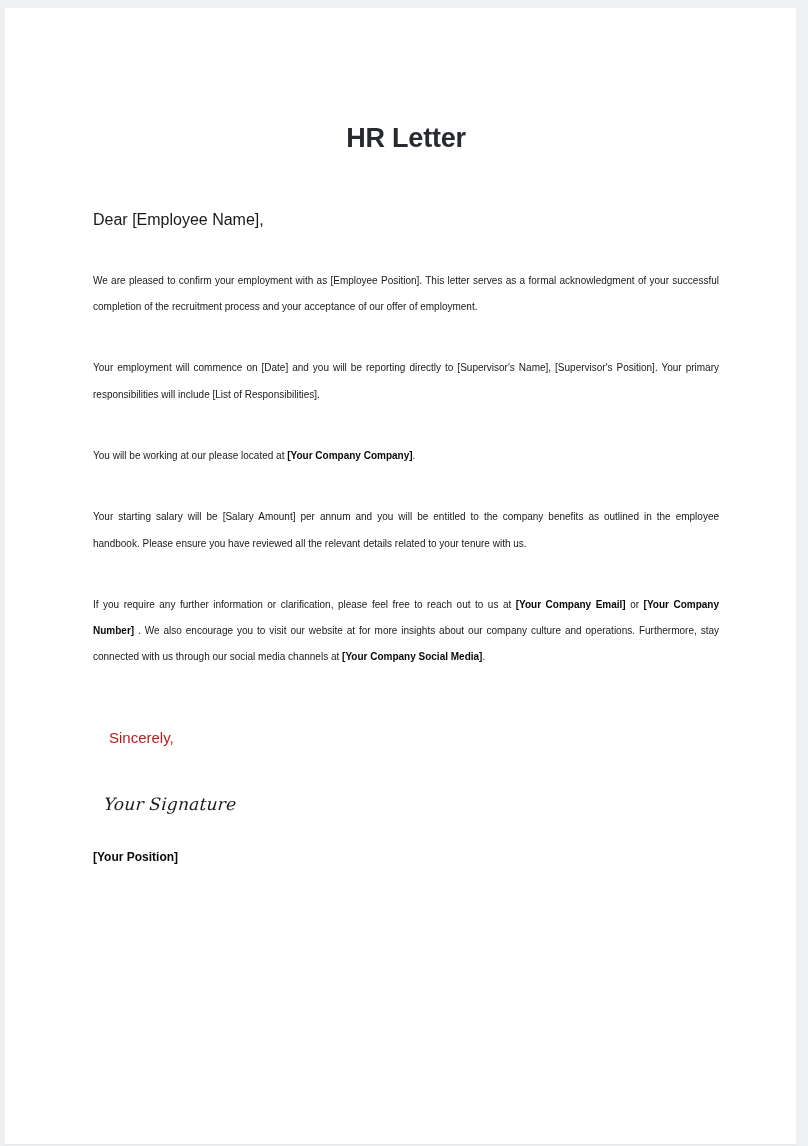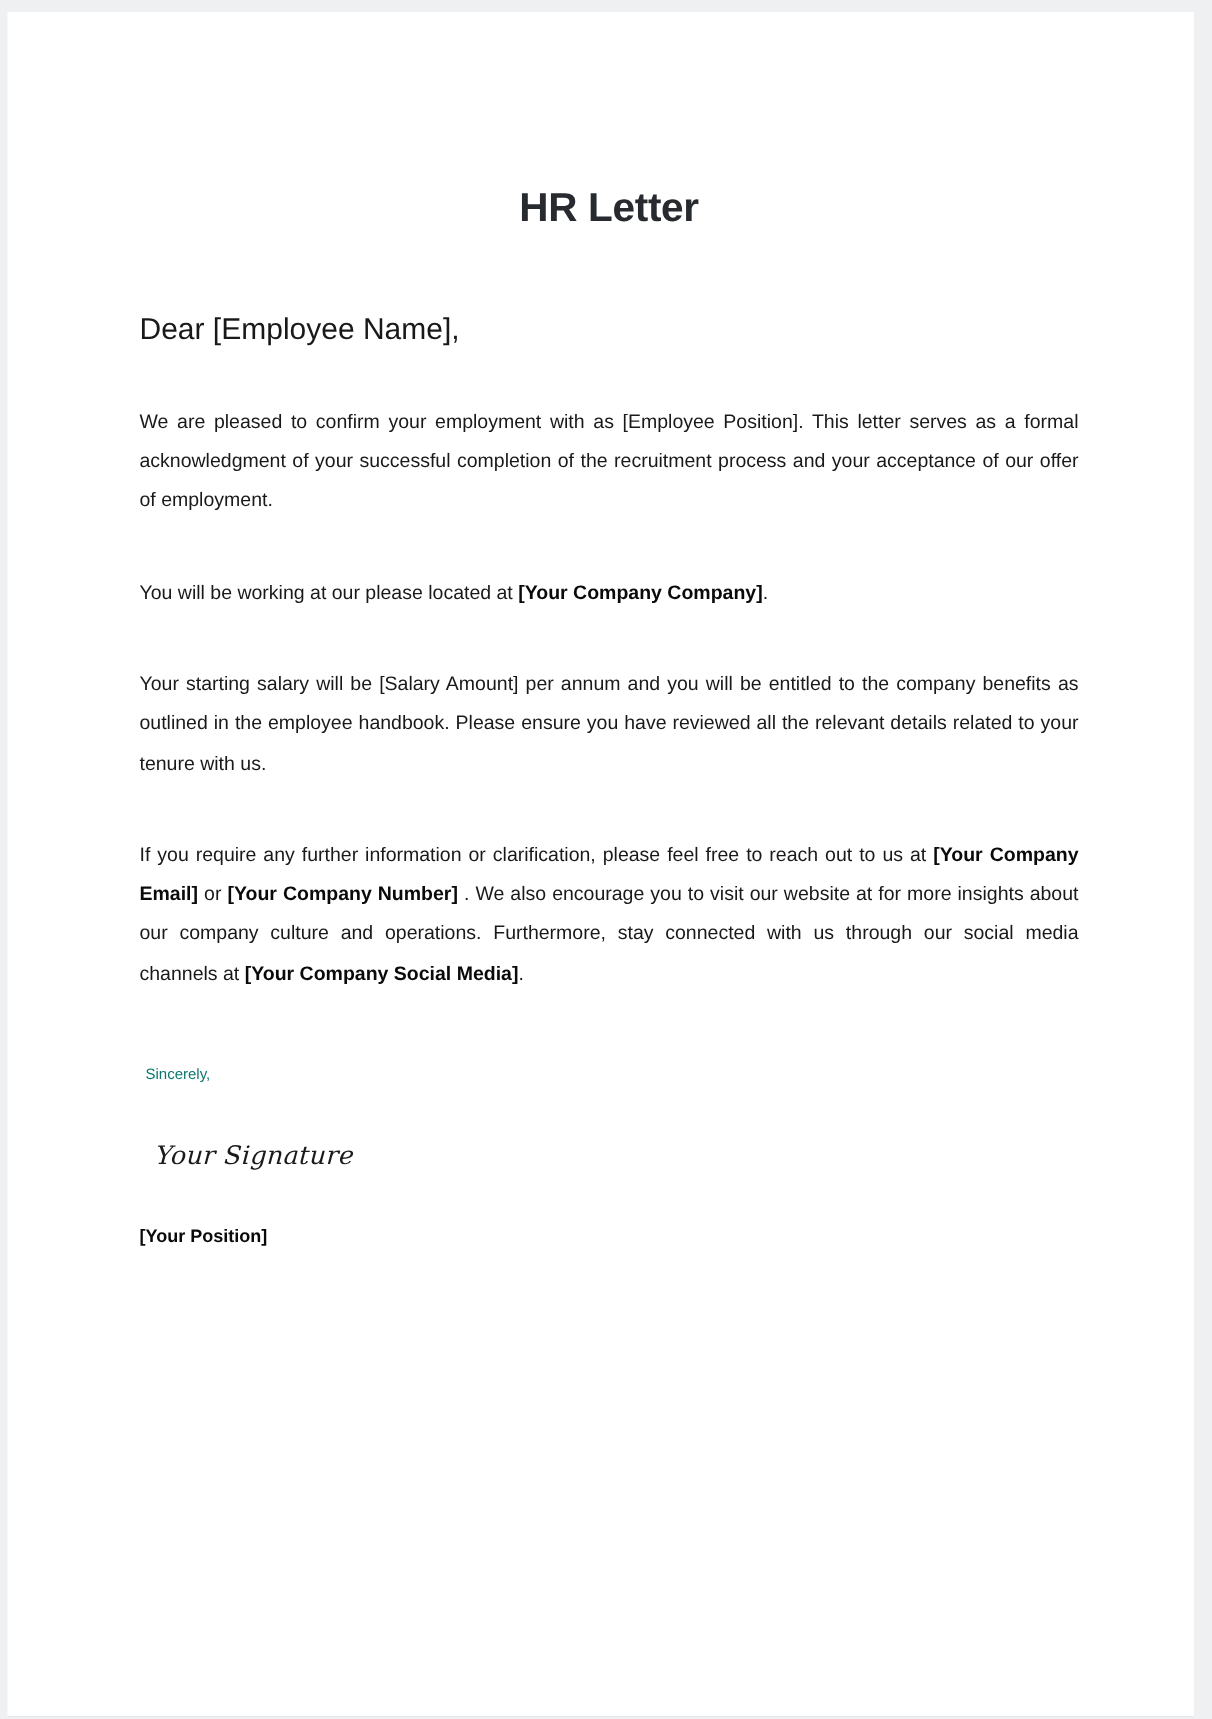--- a/index.html
+++ b/index.html
@@ -35,46 +35,46 @@
     text-align: center;
     font-size: 27px;
     font-weight: bold;
     color: #272a2e;
     letter-spacing: -0.2px;
     line-height: 1.25;
   }
   .salutation {
     margin: 0;
     padding-top: 51px;
-    font-size: 20px;
+    font-size: 16px;
     color: #19191a;
     line-height: 26px;
     text-align: left;
   }
   .para {
     margin: 0;
     padding-top: 35px;
-    font-size: 13px;
+    font-size: 10px;
     color: #19191a;
     line-height: 26.3px;
     text-align: justify;
     text-justify: inter-word;
   }
   .para.short {
     text-align: left;
   }
   .para b, .sig-position {
     font-weight: bold;
     color: #0a0a0a;
   }
   .closing {
-    margin: 4px;
+    margin: 16px;
     padding-top: 38px;
-    font-size: 10px;
-    color: #0f766e;
+    font-size: 15px;
+    color: #b91c1c;
     line-height: 26px;
   }
   .signature-script {
     margin: 0;
     padding-top: 27px;
     padding-left: 12px;
     font-family: "DejaVu Serif", serif;
     font-style: italic;
     font-size: 17px;
     color: #1b1b1c;
@@ -94,20 +94,21 @@
 
 <div class="page">
   <div class="content">
 
     <h1 class="doc-title">HR Letter</h1>
 
     <p class="salutation">Dear [Employee Name],</p>
 
     <div>
       <p class="para"><span>We are pleased to confirm your employment with as [Employee Position]. This letter serves as a formal acknowledgment of your successful completion of the recruitment process and your acceptance of our offer of employment.</span></p>
+      <p class="para"><span>Your employment will commence on [Date] and you will be reporting directly to [Supervisor's Name], [Supervisor's Position]. Your primary responsibilities will include [List of Responsibilities].</span></p>
       <p class="para short"><span>You will be working at our please located at </span><b>[Your Company Company]</b><span>.</span></p>
       <p class="para"><span>Your starting salary will be [Salary Amount] per annum and you will be entitled to the company benefits as outlined in the employee handbook. Please ensure you have reviewed all the relevant details related to your tenure with us.</span></p>
       <p class="para"><span>If you require any further information or clarification, please feel free to reach out to us at </span><b>[Your Company Email]</b><span> or </span><b>[Your Company Number]</b><span> . We also encourage you to visit our website at for more insights about our company culture and operations. Furthermore, stay connected with us through our social media channels at </span><b>[Your Company Social Media]</b><span>.</span></p>
     </div>
 
     <p class="closing">Sincerely,</p>
 
     <p class="signature-script">Your Signature</p>
 
     <p class="sig-position">[Your Position]</p>

